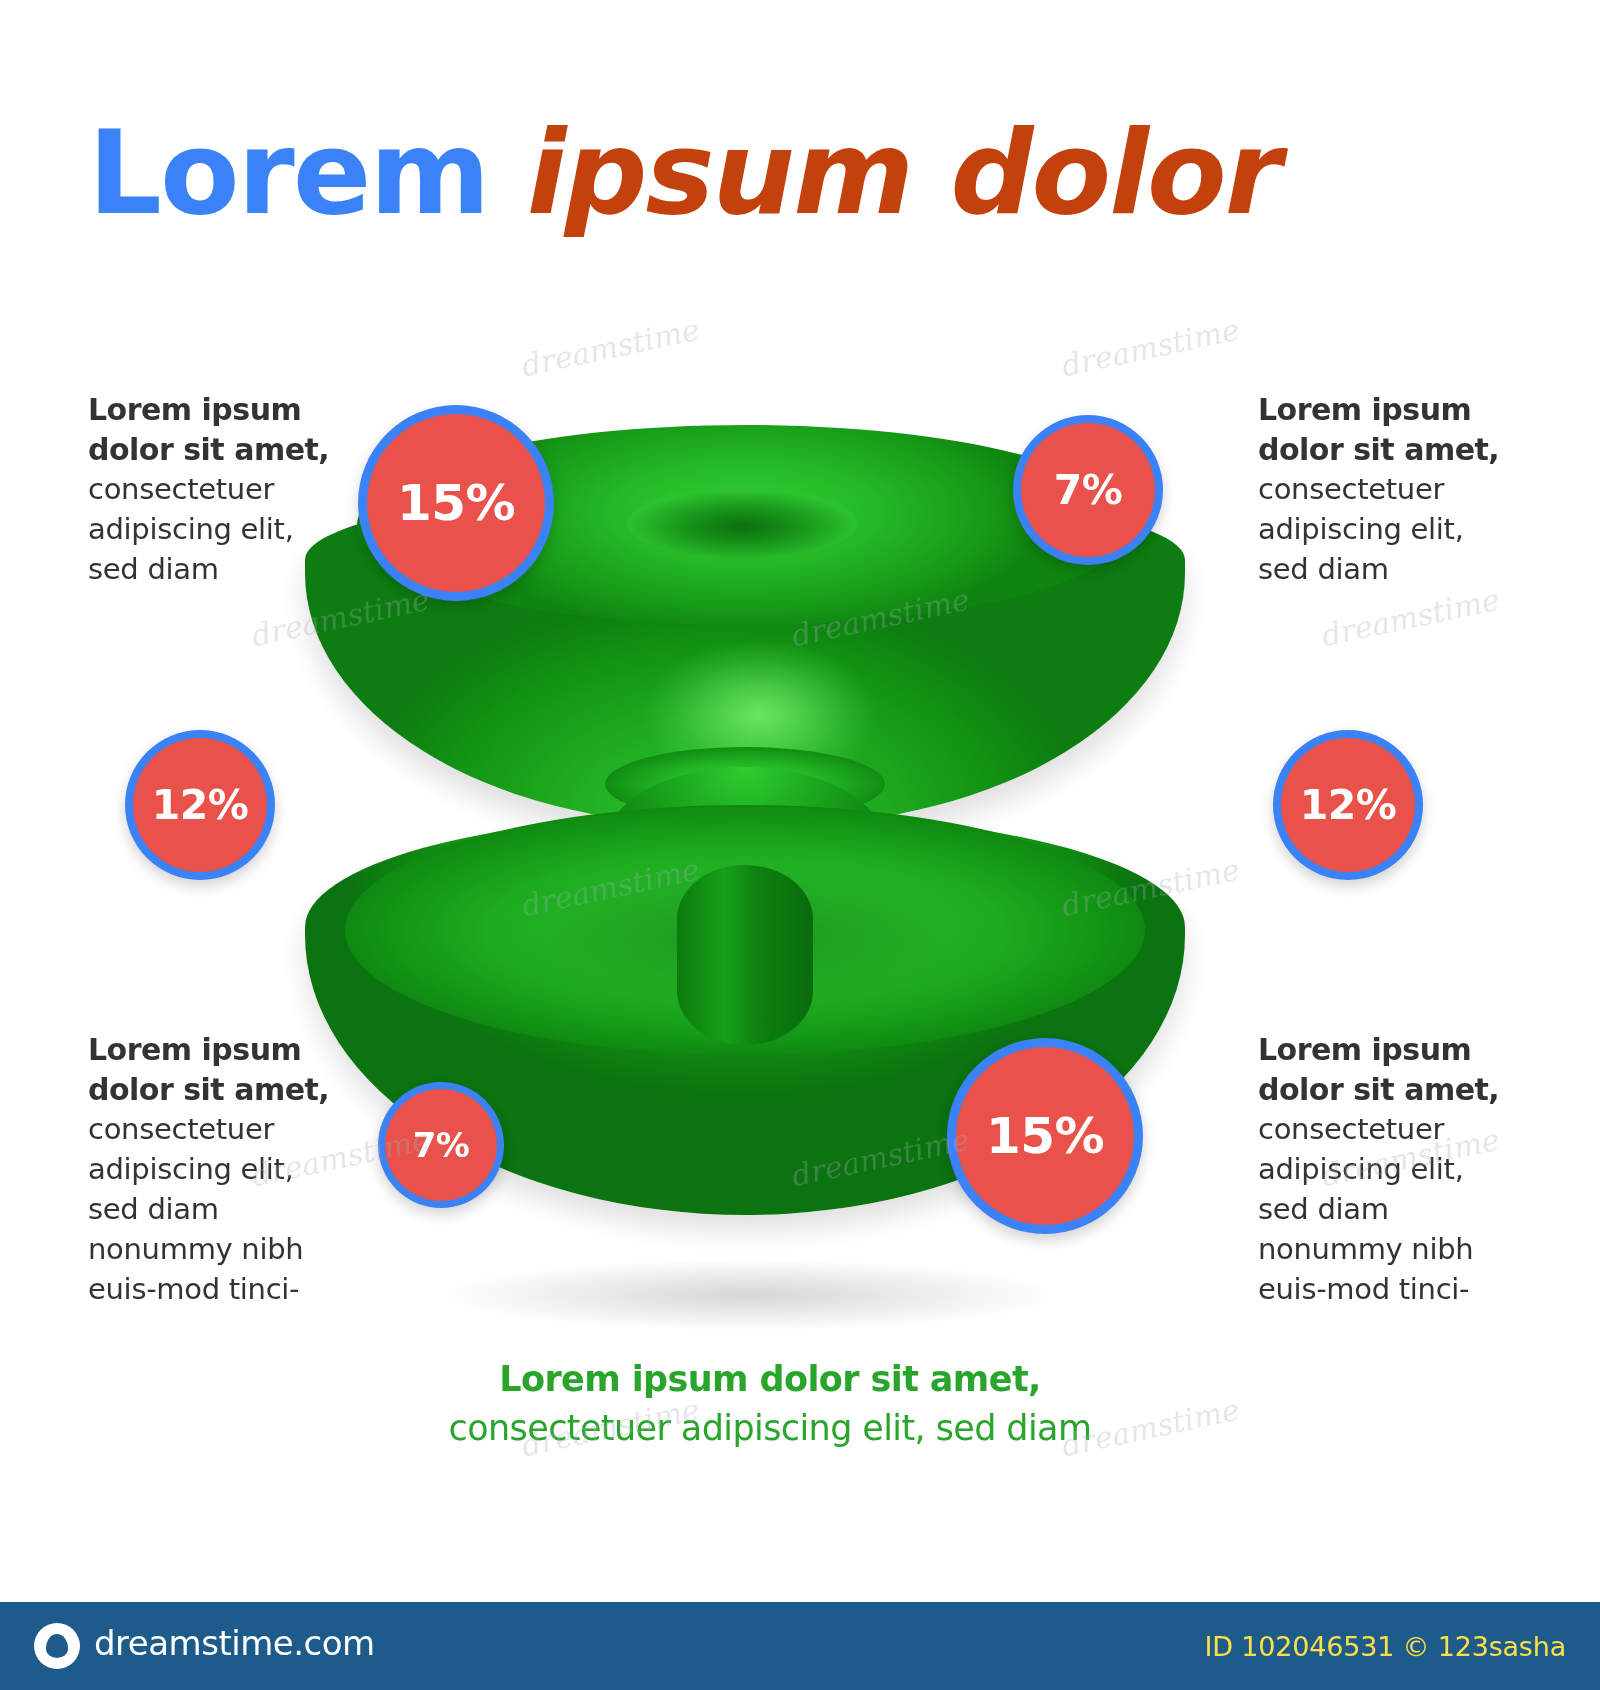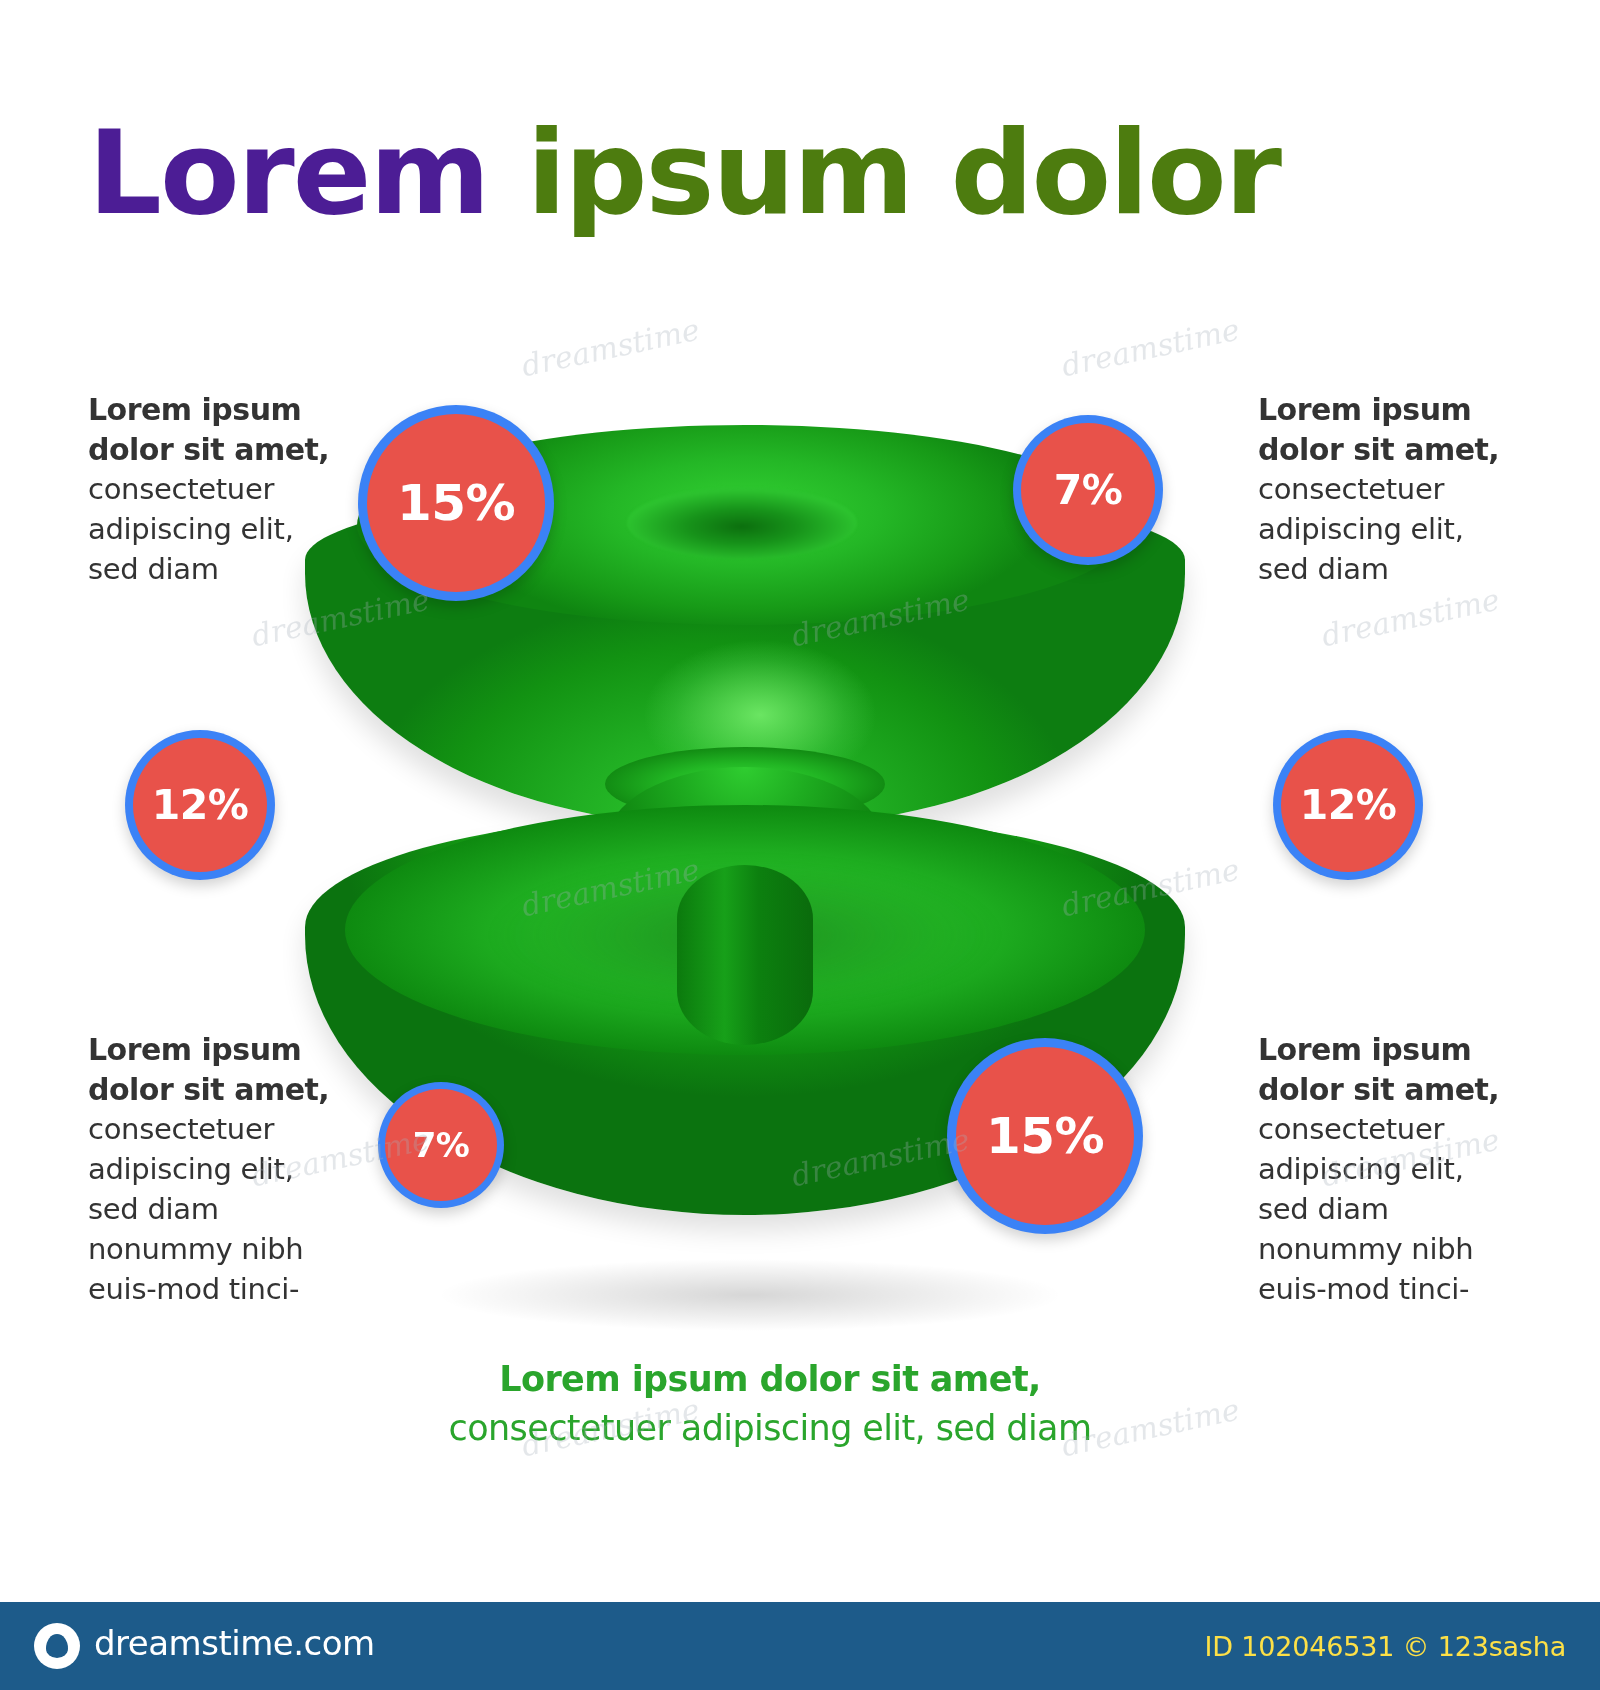--- a/index.html
+++ b/index.html
@@ -29,22 +29,22 @@
     left: 88px;
     top: 112px;
     width: 1430px;
     font-family: "DejaVu Sans", sans-serif;
     font-weight: bold;
     font-size: 116px;
     line-height: 1.05;
     letter-spacing: -2px;
     white-space: nowrap;
   }
-  .title .t-dark { color: #4c1d95; }
-  .title .t-red  { color: #4d7c0f; }
+  .title .t-dark { color: #3b82f6; }
+  .title .t-red  { color: #c2410c; font-style: italic; }
 
   
   .txtblock {
     position: absolute;
     width: 250px;
     font-family: "DejaVu Sans", sans-serif;
     color: #333333;
   }
   .txtblock .head {
     font-weight: bold;

